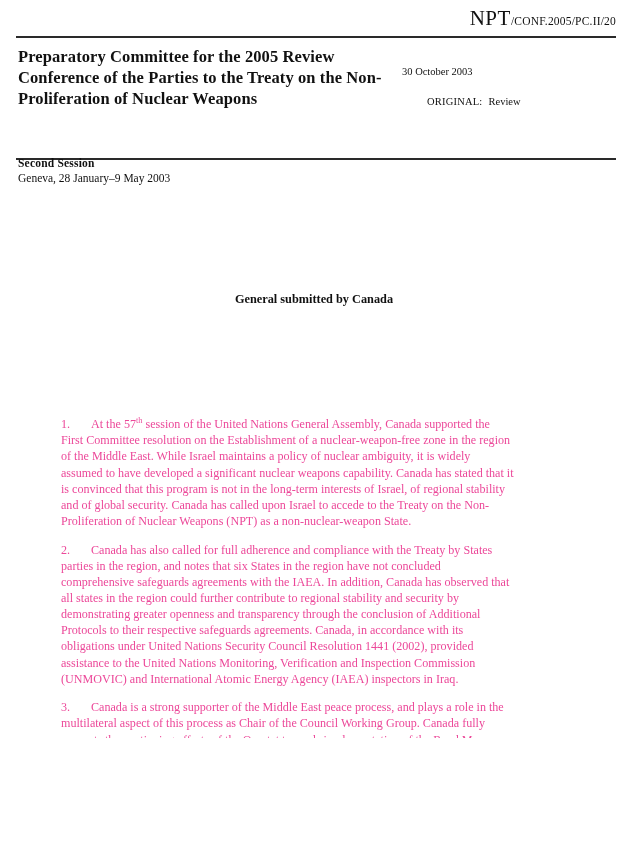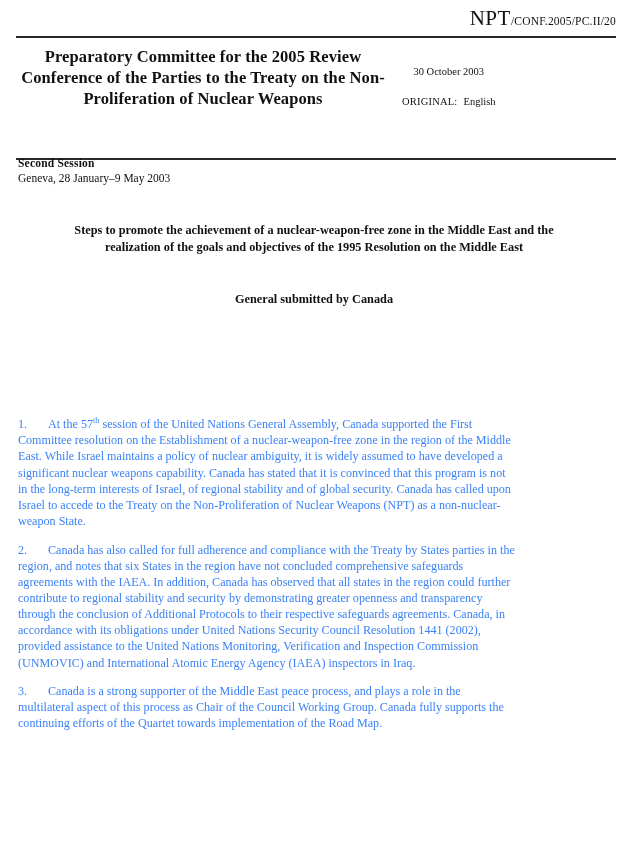--- a/index.html
+++ b/index.html
@@ -55,39 +55,38 @@
   }
 
   
   .title-band {
     position: absolute;
     left: 18px;
     top: 46px;
     right: 12px;
     display: flex;
     align-items: flex-start;
-    text-align: center;
   }
   .doc-title {
     width: 370px;
     font-size: 16.5px;
     font-weight: bold;
     line-height: 1.28;
     letter-spacing: 0.1px;
     color: #111;
   }
   .meta-col {
     margin-left: 14px;
     padding-top: 20px;
     font-size: 10.5px;
     line-height: 1.2;
     color: #111;
   }
   .meta-date { margin-bottom: 17px; }
-  .meta-orig .orig-label { letter-spacing: 0.2px; }
+  .meta-orig .orig-label { letter-spacing: 0.2px; margin-left: 25px; }
   .meta-orig .orig-value { margin-left: 6px; }
 
   
   .session {
     position: absolute;
     left: 18px;
     top: 156px;
     font-size: 11.5px;
     line-height: 1.33;
     color: #111;
@@ -121,23 +120,24 @@
   .body-block {
     position: absolute;
     left: 18px;
     top: 404px;
     width: 497px;
   }
   .para {
     font-size: 12.1px;
     line-height: 1.335;
     text-align: left;
-    color: #3b82f6;
+    color: #ec4899;
     margin-bottom: 12.5px;
     text-indent: 0;
+    margin-left: 43px;
   }
   .para .pnum {
     display: inline-block;
     width: 30px;
   }
   sup {
     font-size: 0.68em;
     vertical-align: super;
     line-height: 0;
   }
@@ -173,33 +173,32 @@
     <span class="symbol-main">NPT</span><span class="symbol-sub">/CONF.2005/PC.II/20</span>
   </div>
 
   <div class="rule-top"></div>
 
   <div class="title-band">
     <div class="doc-title">Preparatory Committee for the 2005 Review Conference of the Parties to the Treaty on the Non-Proliferation of Nuclear Weapons</div>
     <div class="meta-col">
       <div class="meta-date">30 October 2003</div>
       <div class="meta-orig">
-        <span class="orig-label">ORIGINAL:</span><span class="orig-value">English</span>
+        <span class="orig-label">ORIGINAL:</span><span class="orig-value">Review</span>
       </div>
     </div>
   </div>
 
   <div class="rule-mid"></div>
 
   <div class="session">
     <div class="session-name">Second Session</div>
     <div class="session-dates">Geneva, 28 January–9 May 2003</div>
   </div>
 
-  <div class="subject">Steps to promote the achievement of a nuclear-weapon-free zone in the Middle East and the realization of the goals and objectives of the 1995 Resolution on the Middle East</div>
 
   <div class="submitted">General submitted by Canada</div>
 
   <div class="body-block">
 
     <p class="para">
       <span class="pnum">1.</span><span>At the 57</span><sup>th</sup><span> session of the United Nations General Assembly, Canada supported the First Committee resolution on the Establishment of a nuclear-weapon-free zone in the region of the Middle East.  While Israel maintains a policy of nuclear ambiguity, it is widely assumed to have developed a significant nuclear weapons capability.  Canada has stated that it is convinced that this program is not in the long-term interests of Israel, of regional stability and of global security.  Canada has called upon Israel to accede to the Treaty on the Non-Proliferation of Nuclear Weapons (NPT) as a non-nuclear-weapon State.</span>
     </p>
 
     <p class="para">

